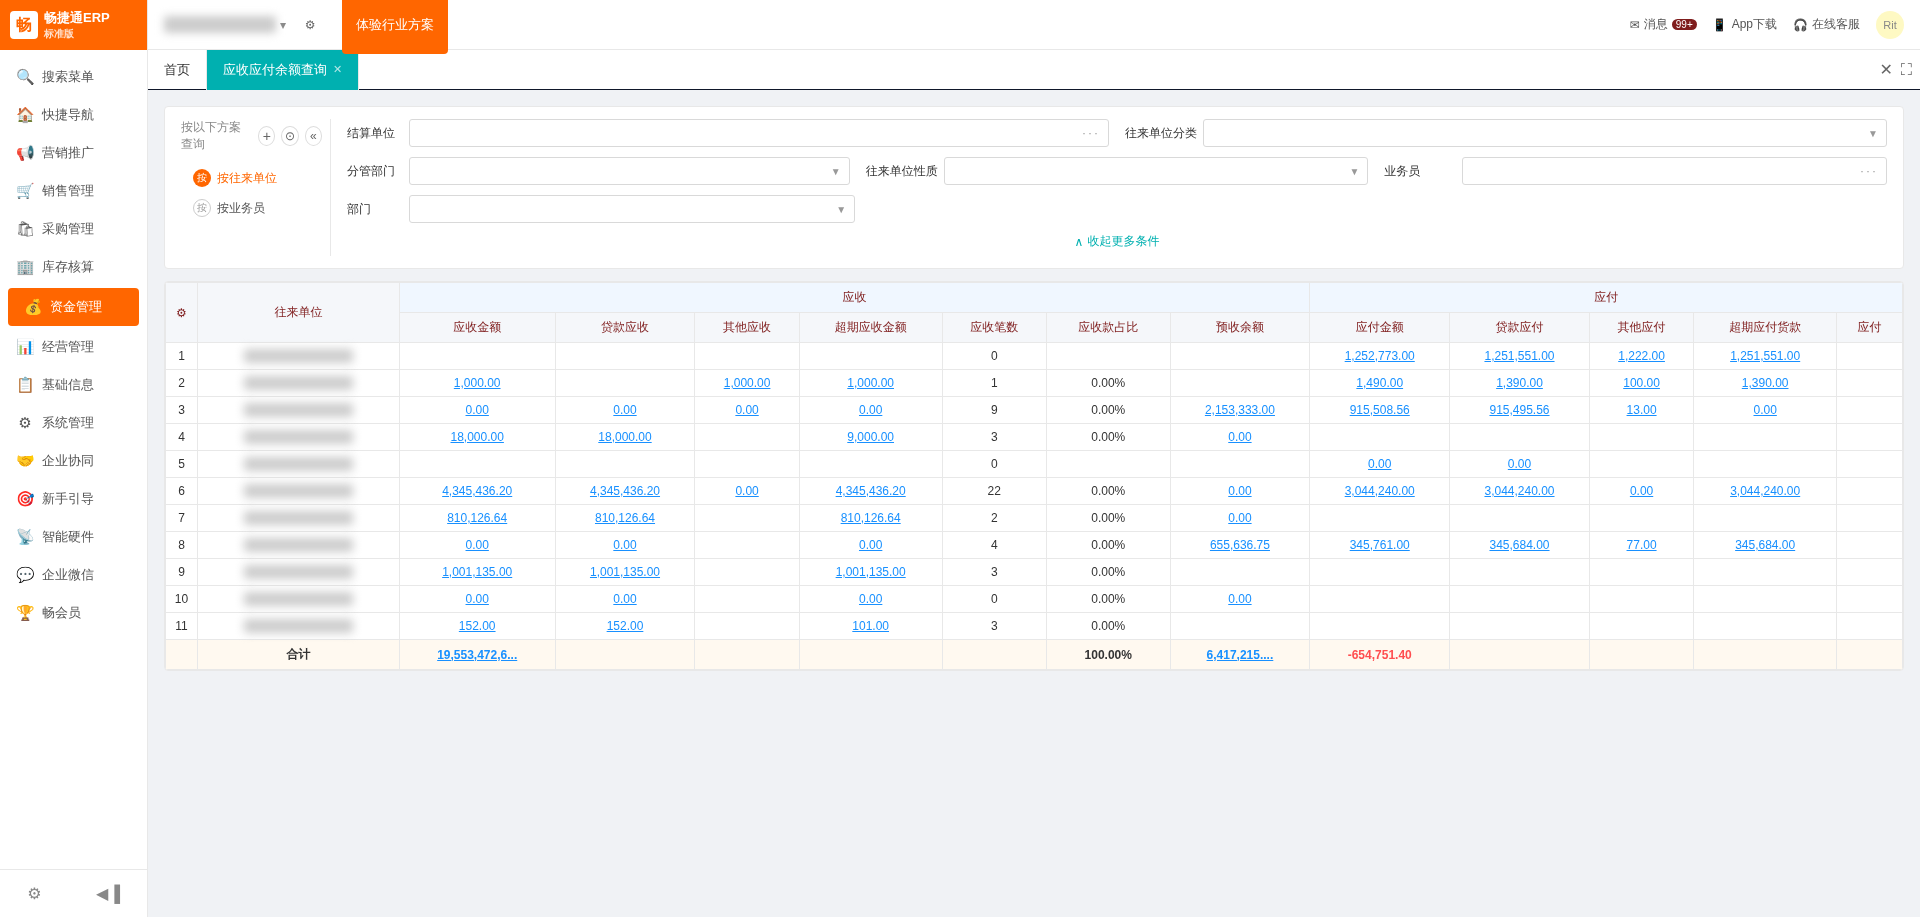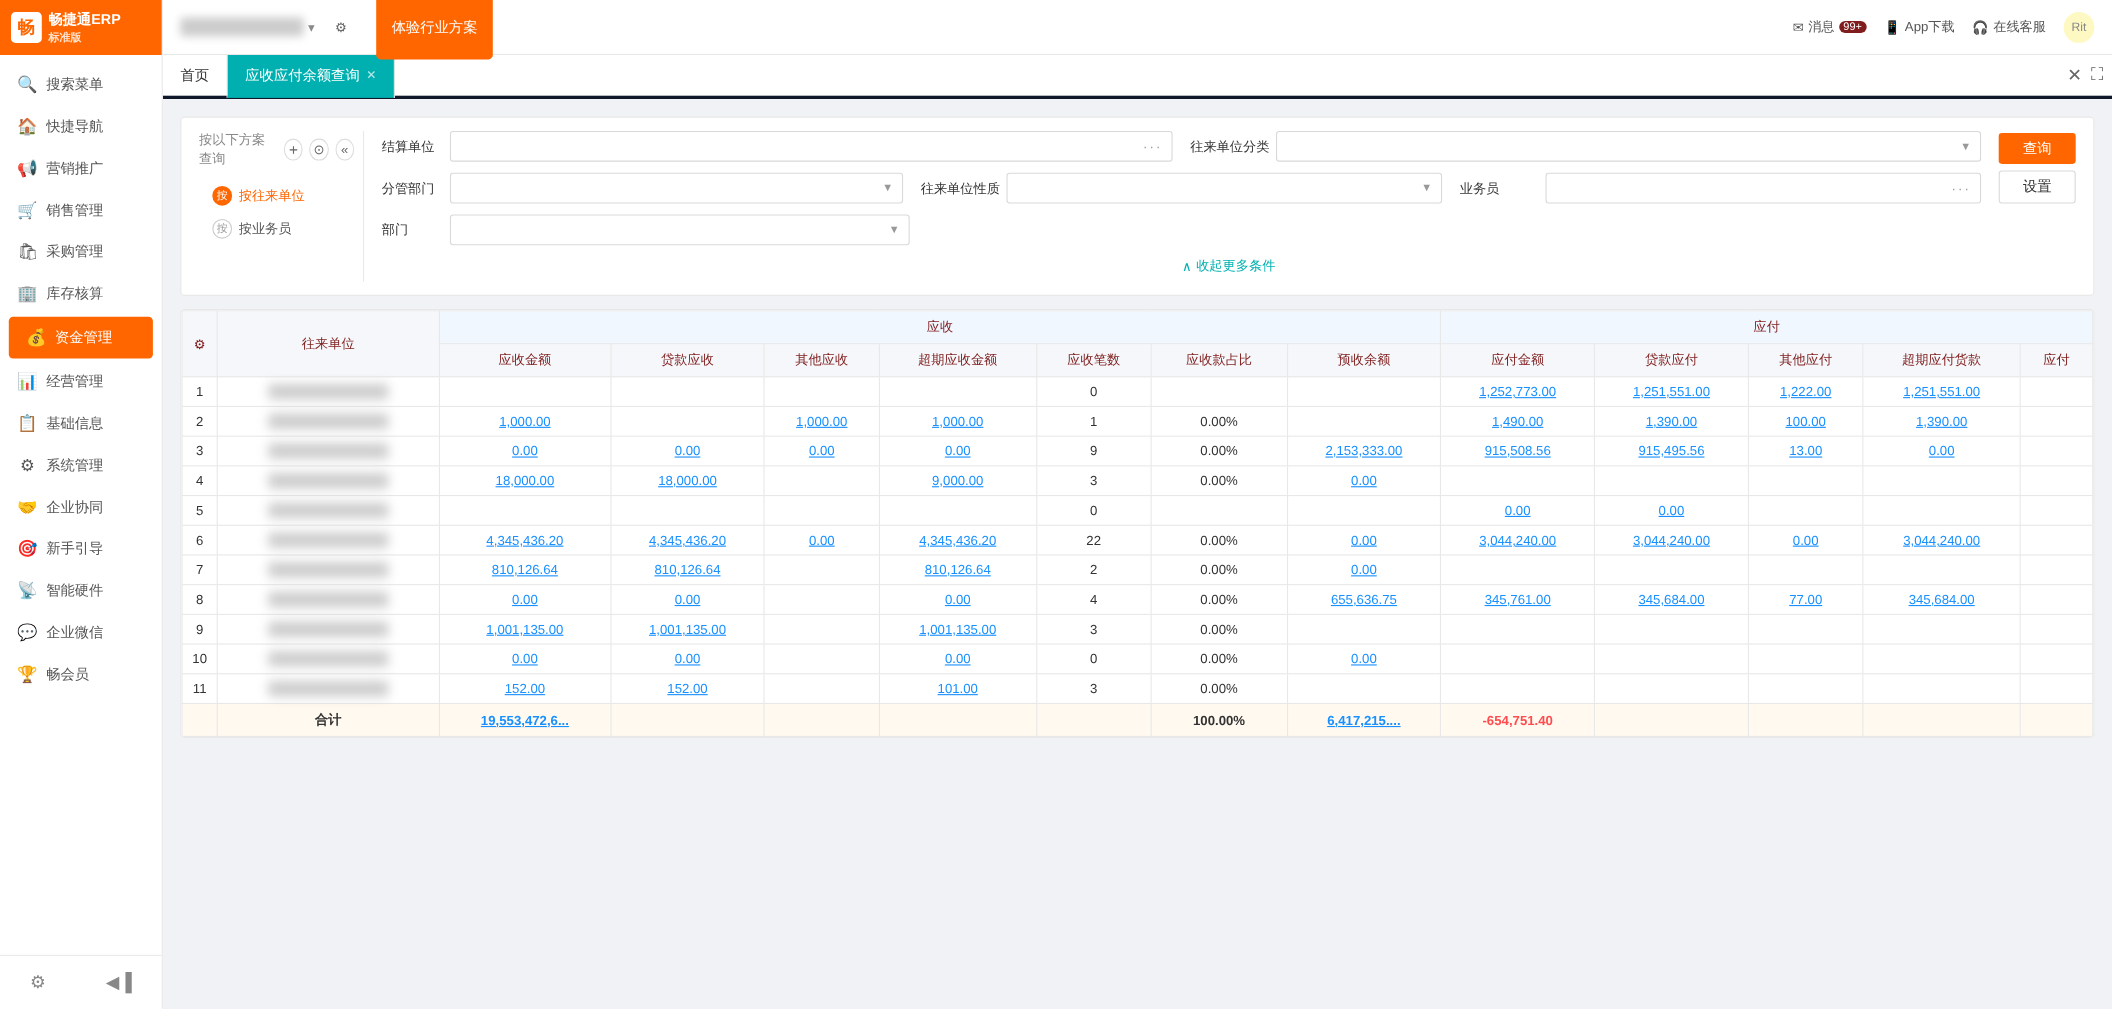--- a/index.html
+++ b/index.html
@@ -48,21 +48,21 @@
     .user-avatar { width: 28px; height: 28px; background: #fef9c3; border-radius: 50%; display: flex; align-items: center; justify-content: center; font-size: 11px; color: #888; overflow: hidden; }
 
     
     .main-content {
       position: fixed; left: 148px; top: 50px; right: 0; bottom: 0;
       display: flex; flex-direction: column; background: #f0f2f5;
     }
 
     
     .tabs-bar {
-      background: #fff; border-bottom: 3px solid #0f172a;
+      background: #fff; border-bottom: 1px solid #0f172a;
       display: flex; align-items: center; height: 40px; padding: 0 0 0 0;
     }
     .tab-item {
       height: 40px; display: flex; align-items: center; padding: 0 16px;
       cursor: pointer; font-size: 13px; color: #555; border-right: 1px solid #e8e8e8;
       white-space: nowrap; gap: 6px;
     }
     .tab-item.active { background: #00b0b0; color: #fff; }
     .tab-item.home { color: #333; }
     .tab-close { font-size: 11px; opacity: 0.7; cursor: pointer; }
@@ -329,24 +329,20 @@
               <div style="display:flex; align-items:center; gap:16px; margin-bottom:4px;">
                 <div style="display:flex; align-items:center; gap:6px; width:33%;">
                   <span style="color:#333;font-size:12px;white-space:nowrap;min-width:56px;">部门</span>
                   <div style="flex:1;height:28px;border:1px solid #d9d9d9;border-radius:3px;padding:0 8px;font-size:12px;color:#333;background:#fff;display:flex;align-items:center;justify-content:flex-end;cursor:pointer;">
                     <span style="color:#999;font-size:10px;">▼</span>
                   </div>
                 </div>
               </div>
             </div>
 
-            <div style="display:flex;flex-direction:column;padding:0 0 0 16px;justify-content:flex-start;padding-top:2px;">
-              <button class="action-btn-primary">查询</button>
-              <button class="action-btn-default">设置</button>
-            </div>
           </div>
 
           <div class="collapse-btn">
             <span>∧</span>
             <span>收起更多条件</span>
           </div>
         </div>
       </div>
     </div>
 

